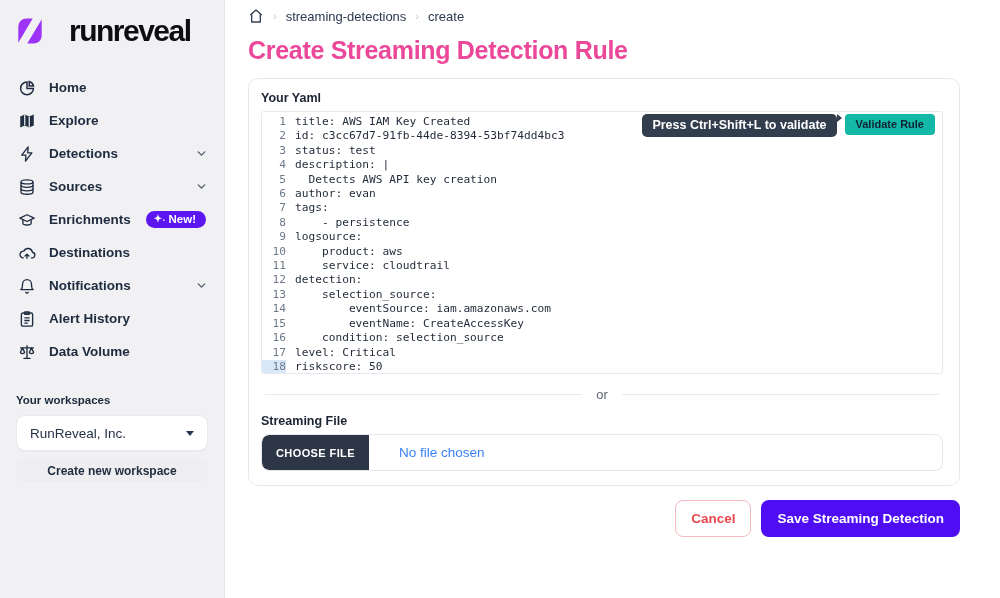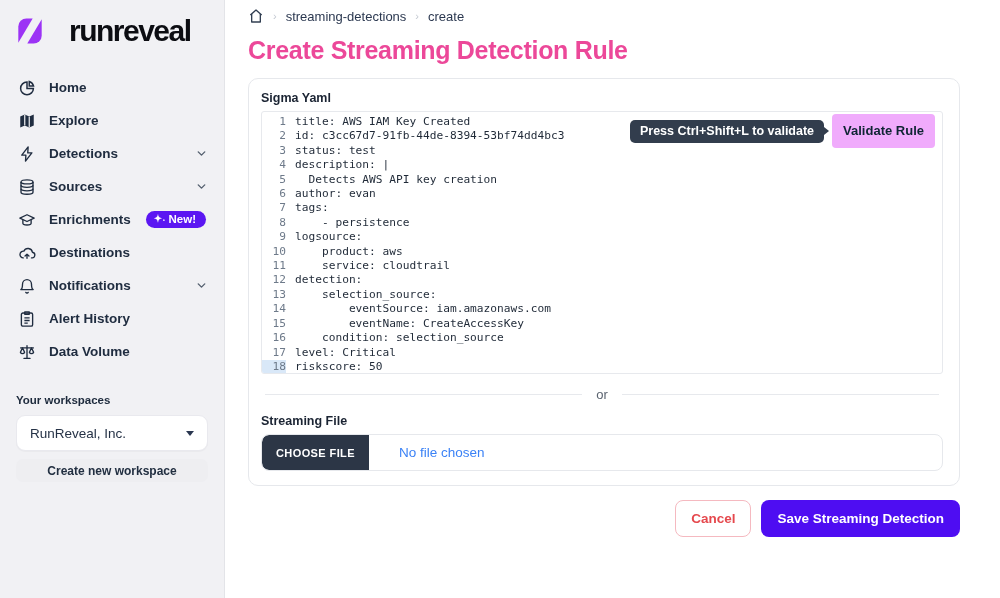--- a/index.html
+++ b/index.html
@@ -74,30 +74,30 @@
     position:relative;
     border:1px solid #e7e9ed; border-radius:3px;
     height:263px; overflow:hidden; background:#fff;
     cursor:text;
   }
   .code-lines { padding-top:3px; font-family:"DejaVu Sans Mono", monospace; font-size:11.2px; line-height:14.4px; }
   .cl { display:flex; white-space:pre; }
   .ln { width:24px; text-align:right; color:#6e7a8a; flex:none; padding-right:0; }
   .cl.active .ln { background:#d9e8f8; }
   .lc { padding-left:9px; color:#1f2937; }
-  .validate-wrap { position:absolute; top:2px; right:7px; display:flex; align-items:center; }
+  .validate-wrap { position:absolute; top:2px; right:7px; display:flex; align-items:flex-start; }
   .tooltip {
     background:#323d4d; color:#fff; font-size:12.5px; font-weight:700;
     padding:4px 10px 5px; border-radius:5px; white-space:nowrap; position:relative;
   }
   .tooltip-arrow { width:0; height:0; border-top:4.5px solid transparent; border-bottom:4.5px solid transparent; border-left:5px solid #323d4d; margin-right:3px; }
   .validate-btn {
-    background:#f0abfc; color:#0e2433; border:none; border-radius:4px;
-    font-size:13px; font-weight:700; font-family:inherit;
-    padding:3px 11px 4px; height:34px; cursor:pointer; white-space:nowrap;
+    background:#14b8a6; color:#0e2433; border:none; border-radius:4px;
+    font-size:11px; font-weight:700; font-family:inherit;
+    padding:3px 11px 4px; height:21px; cursor:pointer; white-space:nowrap;
   }
   
   .or-divider { display:flex; align-items:center; gap:14px; margin:13px 4px 12px; }
   .or-line { flex:1; height:1px; background:#e7e9ed; }
   .or-text { font-size:13px; color:#5b6470; }
   
   .file-input {
     border:1px solid #e6e8ec; border-radius:8px; height:37px;
     display:flex; align-items:center; overflow:hidden; cursor:pointer; background:#fff;
   }
@@ -258,21 +258,21 @@
     </span>
     <span class="bc-sep">›</span>
     <span class="bc-link">streaming-detections</span>
     <span class="bc-sep">›</span>
     <span class="bc-link">create</span>
   </div>
 
   <h1 class="page-title">Create Streaming Detection Rule</h1>
 
   <div class="card">
-    <div class="field-label">Sigma Yaml</div>
+    <div class="field-label">Your Yaml</div>
 
     <div class="editor">
       <div class="code-lines">
           <div class="cl"><span class="ln">1</span><span class="lc">title: AWS IAM Key Created</span></div>
           <div class="cl"><span class="ln">2</span><span class="lc">id: c3cc67d7-91fb-44de-8394-53bf74dd4bc3</span></div>
           <div class="cl"><span class="ln">3</span><span class="lc">status: test</span></div>
           <div class="cl"><span class="ln">4</span><span class="lc">description: |</span></div>
           <div class="cl"><span class="ln">5</span><span class="lc">  Detects AWS API key creation</span></div>
           <div class="cl"><span class="ln">6</span><span class="lc">author: evan</span></div>
           <div class="cl"><span class="ln">7</span><span class="lc">tags:</span></div>

